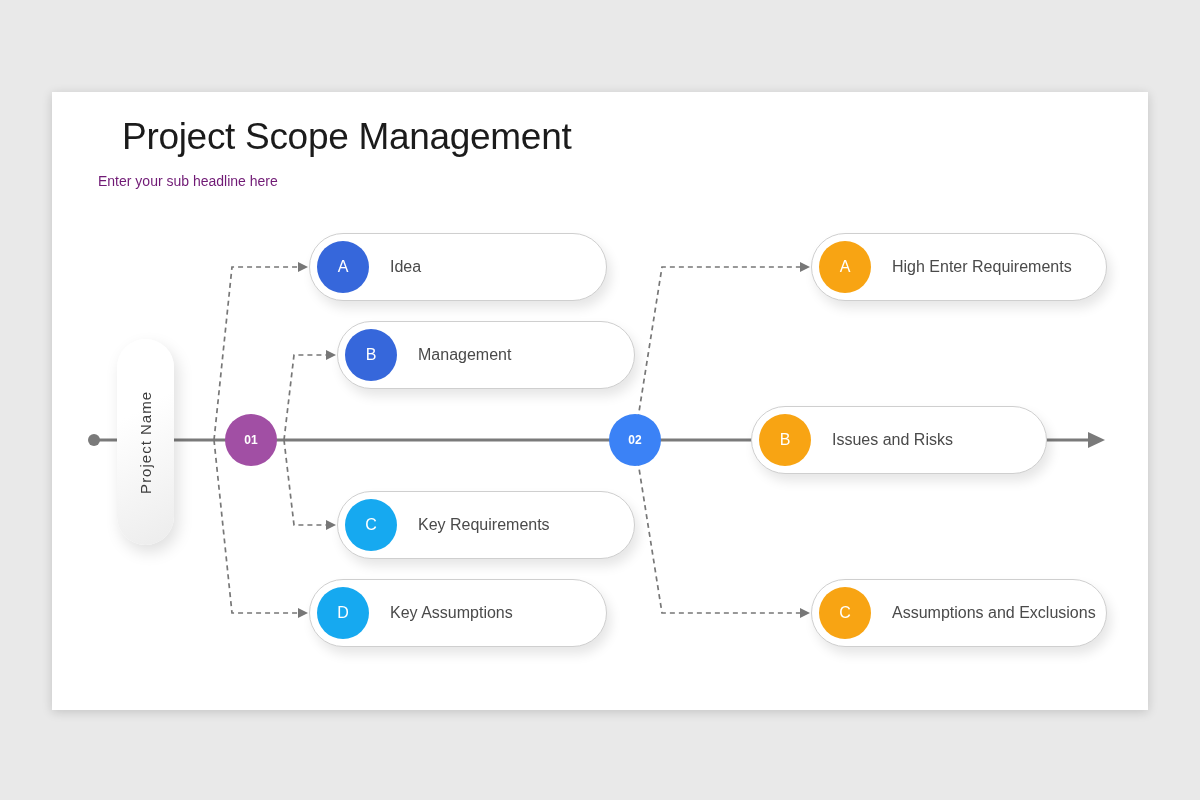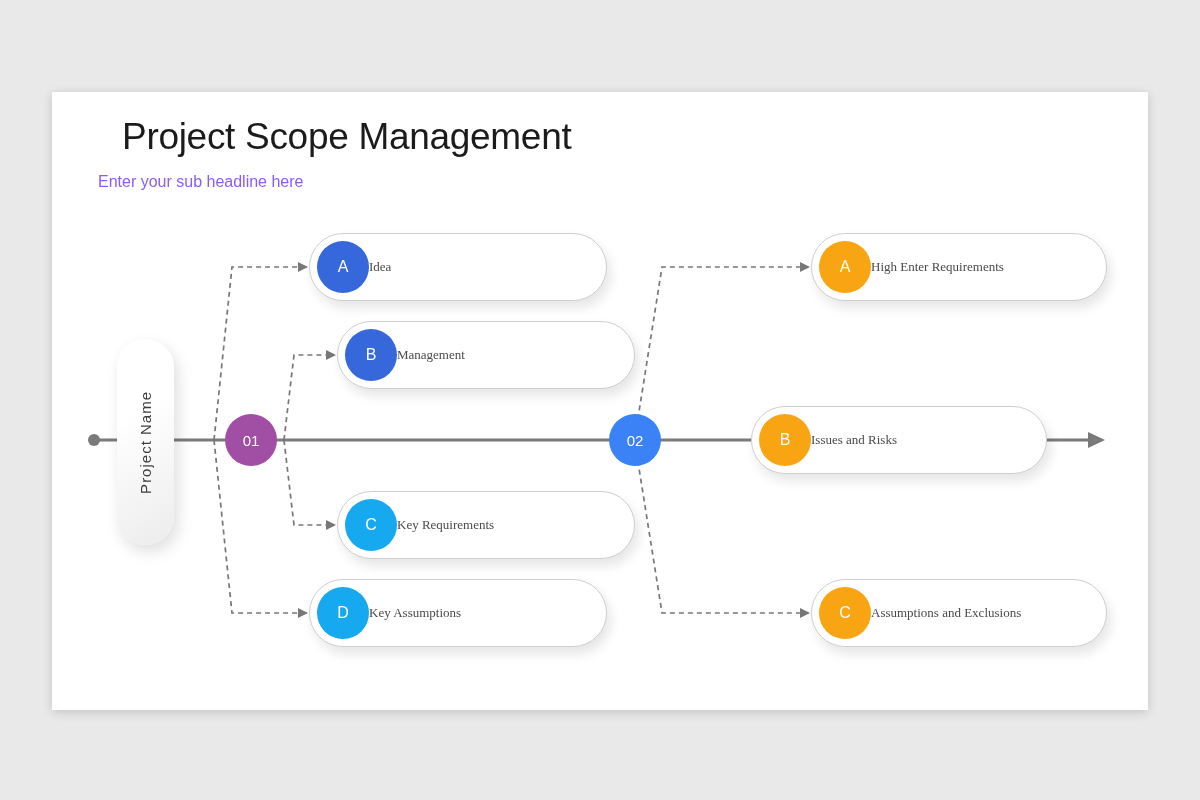--- a/index.html
+++ b/index.html
@@ -13,41 +13,41 @@
     position:absolute;left:52px;top:92px;width:1096px;height:618px;
     background:var(--card_bg,#ffffff);
     box-shadow:0 2px 10px rgba(0,0,0,0.16);
   }
   .title{
     position:absolute;left:46px;top:24px;
     font-size:37px;color:#1b1b1b;letter-spacing:-0.3px;font-weight:500;margin-left:24px;
   }
   .subtitle{
     position:absolute;left:46px;top:81px;
-    font-size:16px;color:#8b5cf6;
+    font-size:14px;color:#701a75;
   }
   svg.layer{position:absolute;left:0;top:0;}
   .dashed{fill:none;stroke:var(--connector,#777777);stroke-width:1.7;stroke-dasharray:5 4;}
   .arrowhead{fill:var(--connector,#777777);}
   .pill{
     position:absolute;height:68px;box-sizing:border-box;
     background:#ffffff;border:1px solid #cfcfcf;border-radius:40px;
     box-shadow:4px 7px 12px rgba(0,0,0,0.10);
     display:flex;align-items:center;padding-left:7px;
   }
   .badge{
     width:52px;height:52px;border-radius:50%;flex:0 0 52px;
     display:flex;align-items:center;justify-content:center;
     color:#ffffff;font-size:16px;
   }
-  .pill-label{font-size:13px;color:#4a4a4a;white-space:nowrap;font-family:Liberation Serif, serif;}
+  .pill-label{margin-left:21px;font-size:16px;color:#4a4a4a;white-space:nowrap;}
   .node{
     position:absolute;width:52px;height:52px;border-radius:50%;
     display:flex;align-items:center;justify-content:center;
-    color:#ffffff;font-size:15px;font-weight:normal;
+    color:#ffffff;font-size:12px;font-weight:bold;
   }
   .project-pill{
     position:absolute;left:65px;top:247px;width:57px;height:206px;
     border-radius:29px;
     background:linear-gradient(150deg,#ffffff 35%,#ececec 100%);
     box-shadow:4px 7px 16px rgba(0,0,0,0.13);
     display:flex;align-items:center;justify-content:center;
   }
   .project-pill span{
     writing-mode:vertical-rl;transform:rotate(180deg);

